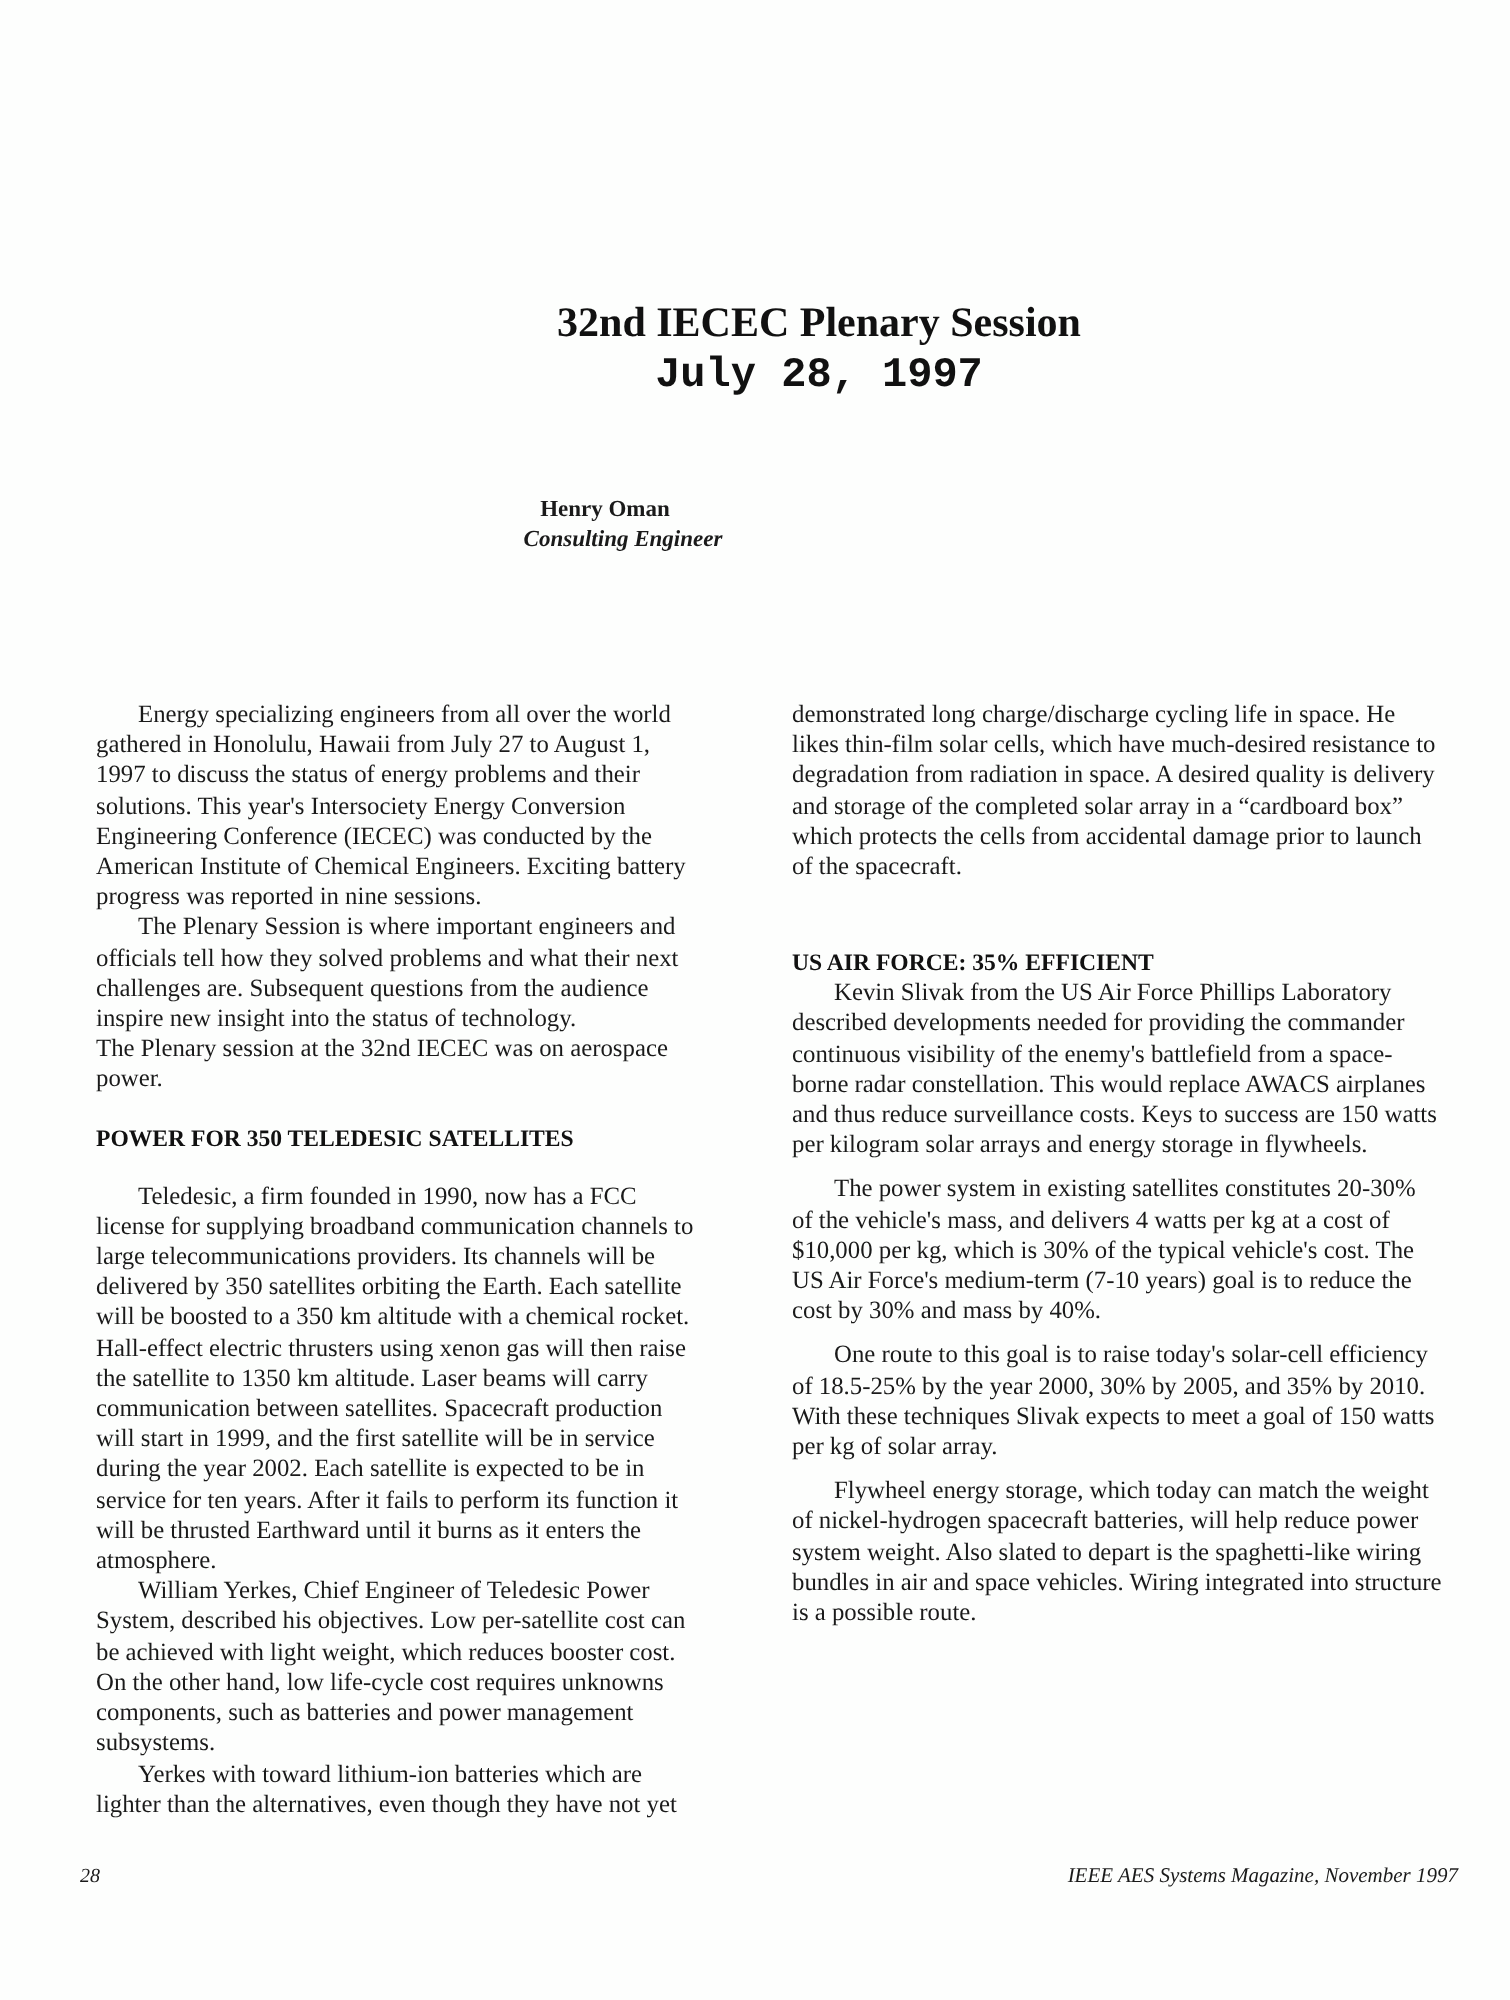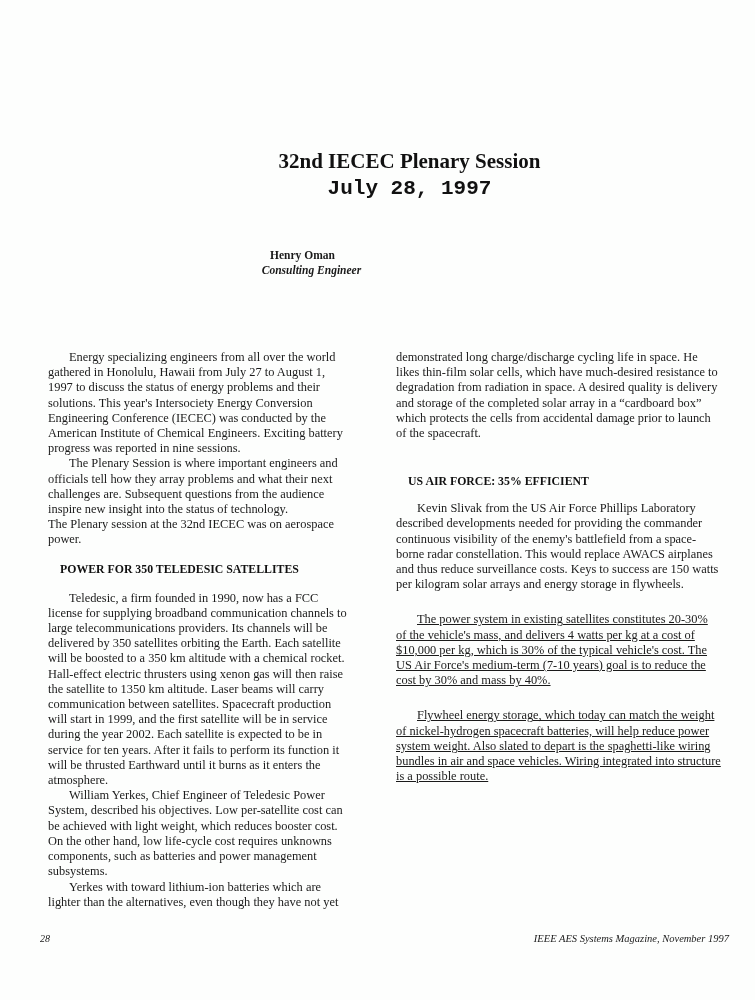--- a/index.html
+++ b/index.html
@@ -13,45 +13,46 @@
   }
   .title1 { top: 148px; }
   .title2 { top: 176px; font-family: Liberation Mono, monospace; }
   .author { position: absolute; left: 0; width: 605px; text-align: center; top: 249px; font-weight: bold; font-size: 11.5px; }
   .affil { position: absolute; left: 0; width: 623px; text-align: center; top: 264px; font-style: italic; font-weight: bold; font-size: 11.5px; }
   .col { position: absolute; font-size: 12.4px; line-height: 15.2px; }
   .col-left { left: 48px; top: 350px; width: 300px; }
   .col-right { left: 396px; top: 350px; width: 325px; }
   p { margin: 0; text-align: left; }
   .indent { text-indent: 21px; }
-  .gap { margin-top: 20px; text-decoration: underline; }
-  h2 { font-size: 11.8px; font-weight: bold; margin: 12px; line-height: 15px; color: #111; }
+  .gap { margin-top: 7px; }
+  h2 { font-size: 11.8px; font-weight: bold; margin: 0; line-height: 15px; color: #111; }
   .footer-left { position: absolute; left: 40px; top: 933px; font-style: italic; font-size: 10px; }
   .footer-right { position: absolute; right: 26px; top: 933px; font-style: italic; font-size: 10.5px; }
 </style>
 </head>
 <body>
 
 <div class="title title1">32nd IECEC Plenary Session</div>
 <div class="title title2">July 28, 1997</div>
 <div class="author">Henry Oman</div>
 <div class="affil">Consulting Engineer</div>
 
 <div class="col col-left">
   <p class="indent">Energy specializing engineers from all over the world gathered in Honolulu, Hawaii from July 27 to August 1, 1997 to discuss the status of energy problems and their solutions. This year's Intersociety Energy Conversion Engineering Conference (IECEC) was conducted by the American Institute of Chemical Engineers. Exciting battery progress was reported in nine sessions.</p>
-  <p class="indent">The Plenary Session is where important engineers and officials tell how they array problems and what their next challenges are. Subsequent questions from the audience inspire new insight into the status of technology.</p>
+  <p class="indent">The Plenary Session is where important engineers and officials tell how they solved problems and what their next challenges are. Subsequent questions from the audience inspire new insight into the status of technology.</p>
   <p>The Plenary session at the 32nd IECEC was on aerospace power.</p>
   <h2 style="margin-top:14px; margin-bottom:14px;">POWER FOR 350 TELEDESIC SATELLITES</h2>
   <p class="indent">Teledesic, a firm founded in 1990, now has a FCC license for supplying broadband communication channels to large telecommunications providers. Its channels will be delivered by 350 satellites orbiting the Earth. Each satellite will be boosted to a 350 km altitude with a chemical rocket. Hall-effect electric thrusters using xenon gas will then raise the satellite to 1350 km altitude. Laser beams will carry communication between satellites. Spacecraft production will start in 1999, and the first satellite will be in service during the year 2002. Each satellite is expected to be in service for ten years. After it fails to perform its function it will be thrusted Earthward until it burns as it enters the atmosphere.</p>
   <p class="indent">William Yerkes, Chief Engineer of Teledesic Power System, described his objectives. Low per-satellite cost can be achieved with light weight, which reduces booster cost. On the other hand, low life-cycle cost requires unknowns components, such as batteries and power management subsystems.</p>
   <p class="indent">Yerkes with toward lithium-ion batteries which are lighter than the alternatives, even though they have not yet</p>
 </div>
 
 <div class="col col-right">
   <p>demonstrated long charge/discharge cycling life in space. He likes thin-film solar cells, which have much-desired resistance to degradation from radiation in space. A desired quality is delivery and storage of the completed solar array in a “cardboard box” which protects the cells from accidental damage prior to launch of the spacecraft.</p>
   <h2 style="margin-top:33px;">US AIR FORCE: 35% EFFICIENT</h2>
   <p class="indent">Kevin Slivak from the US Air Force Phillips Laboratory described developments needed for providing  the commander continuous visibility of the enemy's battlefield from a space-borne radar constellation. This would replace AWACS airplanes and thus reduce surveillance costs. Keys to success are 150 watts per kilogram solar arrays and energy storage in flywheels.</p>
   <p class="indent gap">The power system in existing satellites constitutes 20-30% of the vehicle's mass, and delivers 4 watts per kg at a cost of $10,000 per kg, which is 30% of the typical vehicle's cost. The US Air Force's medium-term (7-10 years) goal is to reduce the cost by 30% and mass by 40%.</p>
+  <p class="indent gap">One route to this goal is to raise today's solar-cell efficiency of 18.5-25% by the year 2000, 30% by 2005, and 35% by 2010. With these techniques Slivak expects to meet a goal of 150 watts per kg of solar array.</p>
   <p class="indent gap">Flywheel energy storage, which today can match the weight of nickel-hydrogen spacecraft batteries, will help reduce power system weight. Also slated to depart is the spaghetti-like wiring bundles in air and space vehicles. Wiring integrated into structure is a possible route.</p>
 </div>
 
 <div class="footer-left">28</div>
 <div class="footer-right">IEEE AES Systems Magazine, November 1997</div>
 
 </body></html>

